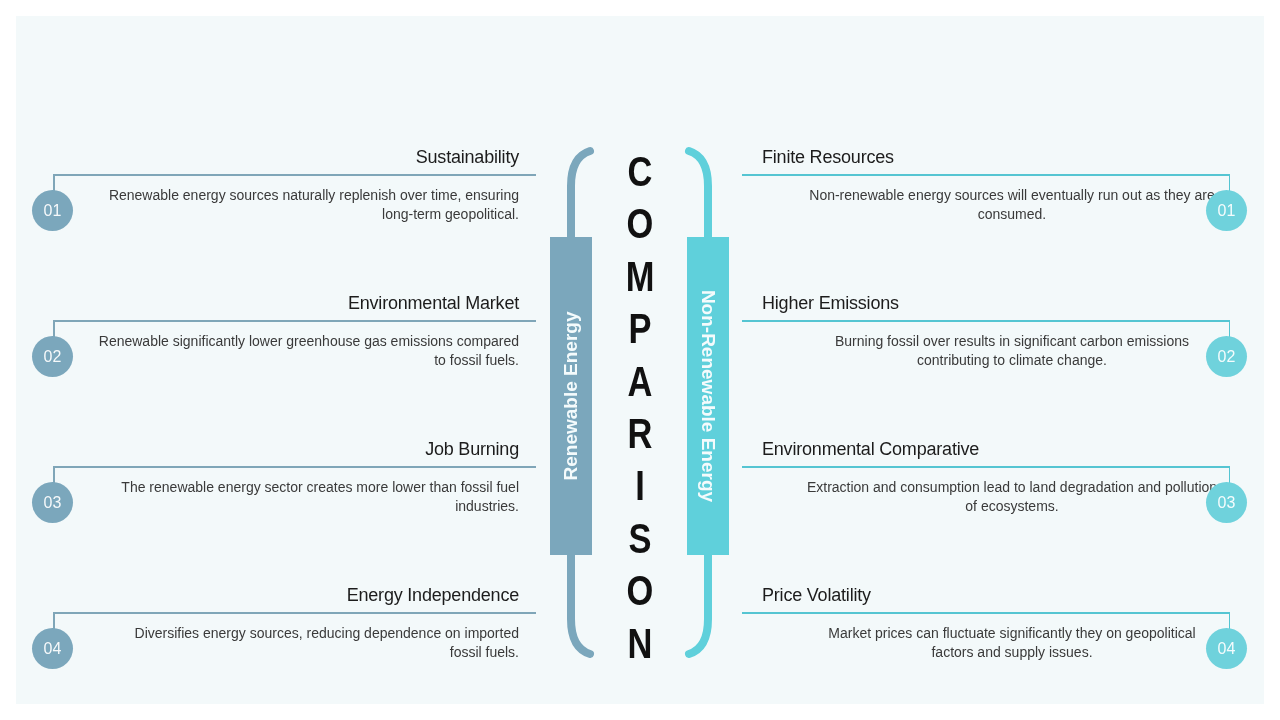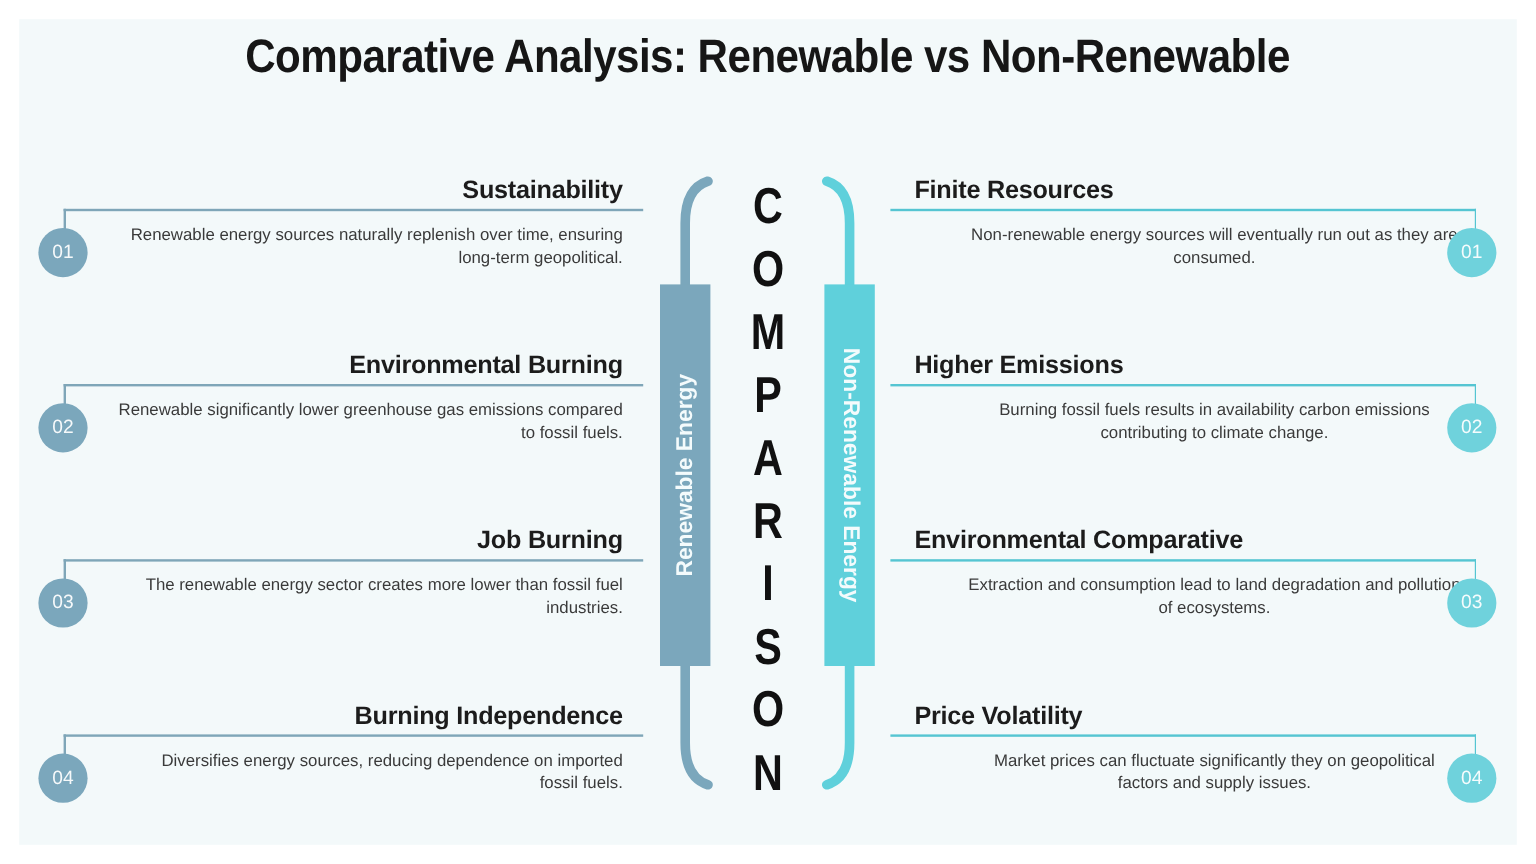--- a/index.html
+++ b/index.html
@@ -21,21 +21,21 @@
     align-items:center;justify-content:center;}
   #bar-left{left:550px;background:#7ba7bc;}
   #bar-right{left:687px;background:#5fd0db;}
   .vbar span{white-space:nowrap;font-size:19px;font-weight:bold;color:#f4fbfc;letter-spacing:0;}
   #bar-left span{transform:rotate(-90deg);}
   #bar-right span{transform:rotate(90deg);}
 
   svg.hooks{position:absolute;left:0;top:0;pointer-events:none;}
 
   
-  .row-title{position:absolute;font-size:21px;font-weight:bold;color:#1c1c1c;
+  .row-title{position:absolute;font-size:18px;font-weight:normal;color:#1c1c1c;
     letter-spacing:-0.2px;white-space:nowrap;}
   .row-title.lt{right:761px;text-align:right;}
   .row-title.rt{left:762px;text-align:center;}
 
   .row-line{position:absolute;height:1.5px;}
   .row-line.ll{left:53px;width:483px;background:#7fa6b8;}
   .row-line.rl{left:742px;width:488px;background:#55c5d2;}
   .row-line::after{content:"";position:absolute;top:0;width:1.5px;height:17px;background:inherit;}
   .row-line.ll::after{left:0;}
   .row-line.rl::after{right:0;}
@@ -48,23 +48,20 @@
     align-items:center;justify-content:center;font-size:16px;color:rgba(255,255,255,0.93);}
   .num.ln{left:32px;background:#7ba7bc;}
   .num.rn{left:1206px;background:#6fd2dc;}
 </style>
 </head>
 <body>
 
 <div id="page">
   <div id="panel"></div>
 
-  <div class="main-title">
-    <span>Comparative Analysis: Renewable vs Non-Renewable</span>
-  </div>
 
   <div class="letters">
     <div>C</div>
     <div>O</div>
     <div>M</div>
     <div>P</div>
     <div>A</div>
     <div>R</div>
     <div>I</div>
     <div>S</div>
@@ -87,52 +84,52 @@
   </div>
 
   <div>
     <div class="row-title lt" style="top:147px">Sustainability</div>
     <div class="row-line ll" style="top:174px"></div>
     <div class="row-desc ld" style="top:186px">Renewable energy sources naturally replenish over time, ensuring
 long-term geopolitical.</div>
     <div class="num ln" style="top:190px">01</div>
   </div>
   <div>
-    <div class="row-title lt" style="top:293px">Environmental Burning</div>
+    <div class="row-title lt" style="top:293px">Environmental Market</div>
     <div class="row-line ll" style="top:320px"></div>
     <div class="row-desc ld" style="top:332px">Renewable significantly lower greenhouse gas emissions compared
 to fossil fuels.</div>
     <div class="num ln" style="top:336px">02</div>
   </div>
   <div>
     <div class="row-title lt" style="top:439px">Job Burning</div>
     <div class="row-line ll" style="top:466px"></div>
     <div class="row-desc ld" style="top:478px">The renewable energy sector creates more lower than fossil fuel
 industries.</div>
     <div class="num ln" style="top:482px">03</div>
   </div>
   <div>
-    <div class="row-title lt" style="top:585px">Burning Independence</div>
+    <div class="row-title lt" style="top:585px">Energy Independence</div>
     <div class="row-line ll" style="top:612px"></div>
     <div class="row-desc ld" style="top:624px">Diversifies energy sources, reducing dependence on imported
 fossil fuels.</div>
     <div class="num ln" style="top:628px">04</div>
   </div>
 
   <div>
     <div class="row-title rt" style="top:147px">Finite Resources</div>
     <div class="row-line rl" style="top:174px"></div>
     <div class="row-desc rd" style="top:186px">Non-renewable energy sources will eventually run out as they are
 consumed.</div>
     <div class="num rn" style="top:190px">01</div>
   </div>
   <div>
     <div class="row-title rt" style="top:293px">Higher Emissions</div>
     <div class="row-line rl" style="top:320px"></div>
-    <div class="row-desc rd" style="top:332px">Burning fossil fuels results in availability carbon emissions
+    <div class="row-desc rd" style="top:332px">Burning fossil over results in significant carbon emissions
 contributing to climate change.</div>
     <div class="num rn" style="top:336px">02</div>
   </div>
   <div>
     <div class="row-title rt" style="top:439px">Environmental Comparative</div>
     <div class="row-line rl" style="top:466px"></div>
     <div class="row-desc rd" style="top:478px">Extraction and consumption lead to land degradation and pollution
 of ecosystems.</div>
     <div class="num rn" style="top:482px">03</div>
   </div>

